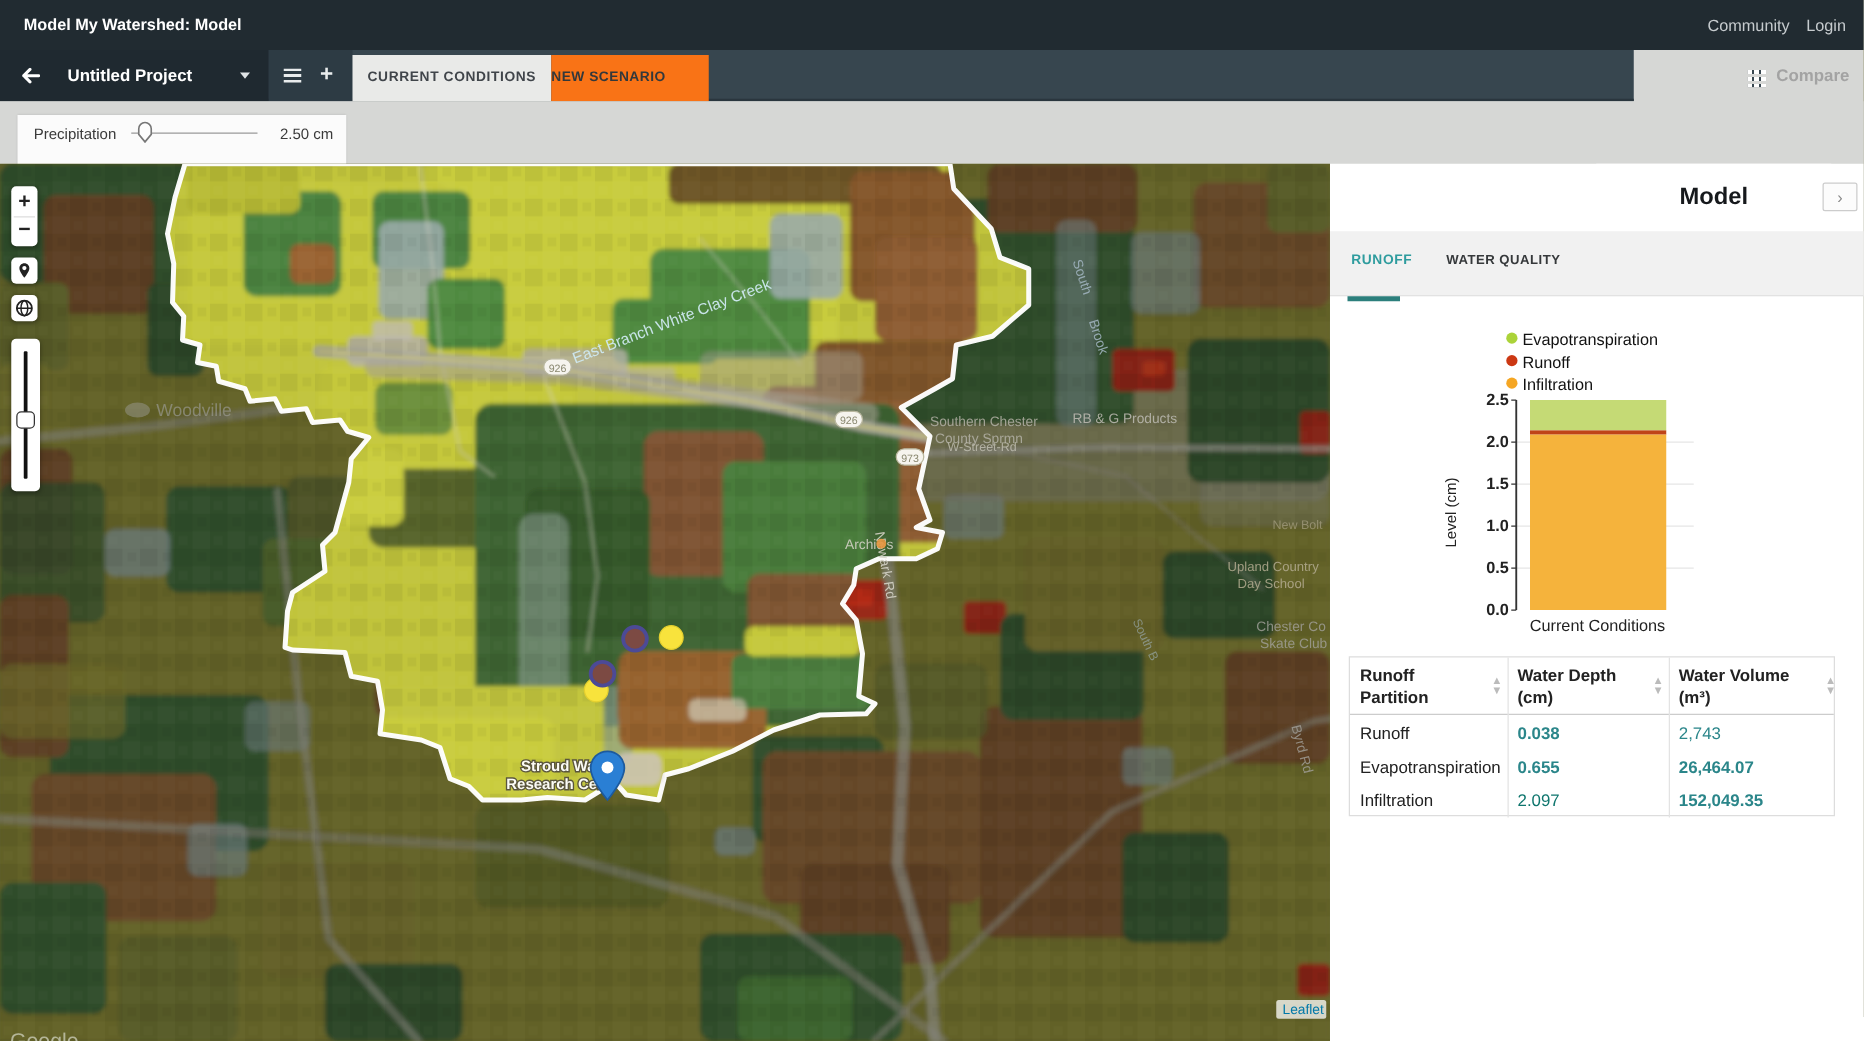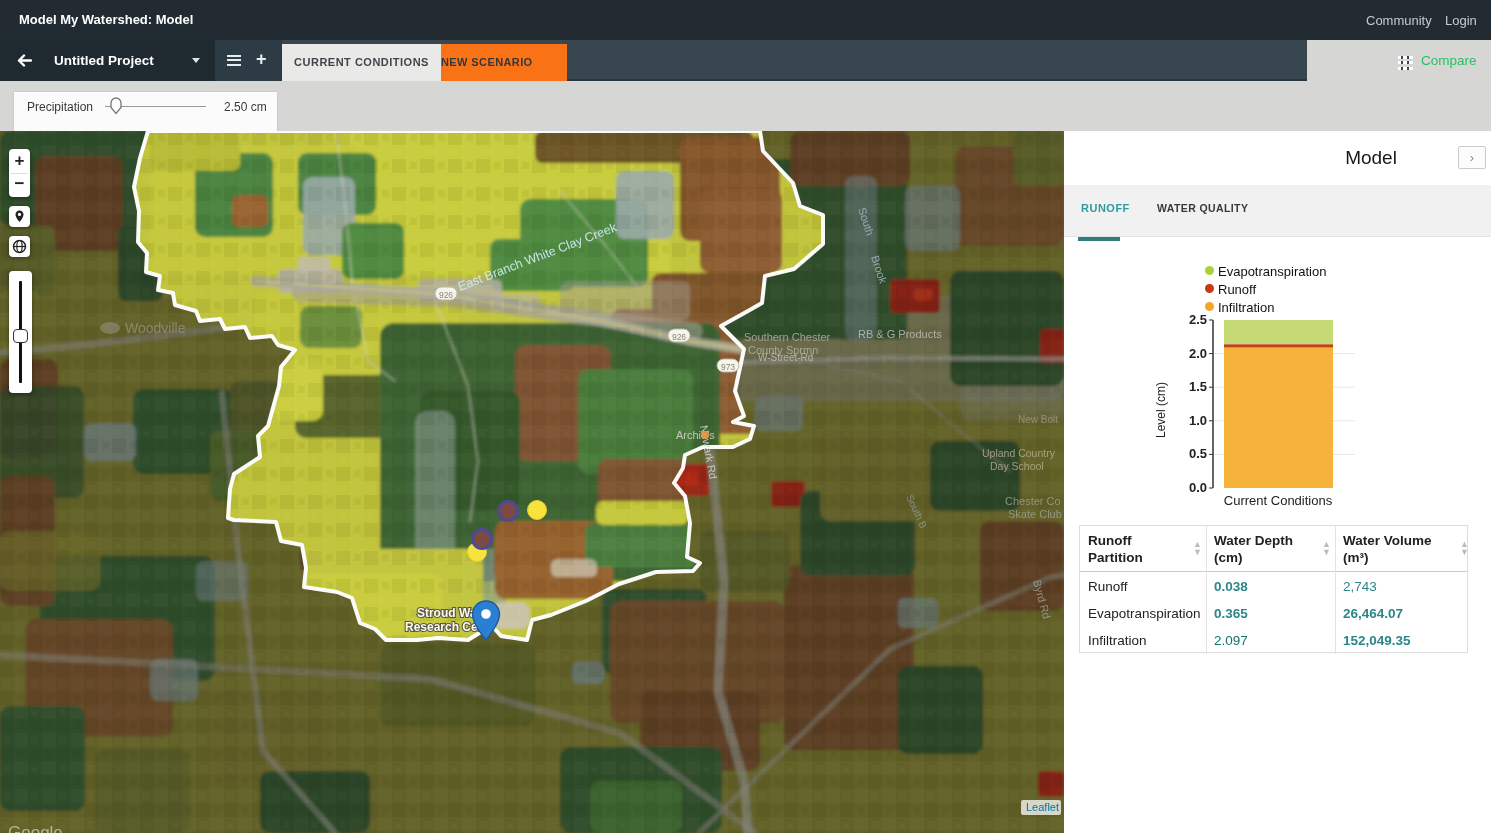--- a/index.html
+++ b/index.html
@@ -30,21 +30,21 @@
   <svg style="position:absolute;left:17px;top:14px" width="15" height="13" viewBox="0 0 15 13">
       <path d="M7 1.5 L2 6.5 L7 11.5 M2 6.5 H14" stroke="#fff" stroke-width="2.4" fill="none" stroke-linecap="round" stroke-linejoin="round"></path>
     </svg>
   <div style="position:absolute;left:54px;top:13px;color:#fff;font-size:13.5px;font-weight:bold">Untitled Project</div>
   <div style="position:absolute;left:192px;top:18px;width:0;height:0;border-left:4.5px solid transparent;border-right:4.5px solid transparent;border-top:5px solid #dfe3e5"></div>
   <div style="position:absolute;left:227px;top:15px;width:14px;height:11px;background:linear-gradient(#e9eced 0 2px,transparent 2px 4.5px,#e9eced 4.5px 6.5px,transparent 6.5px 9px,#e9eced 9px 11px)"></div>
   <div style="position:absolute;left:256px;top:9px;color:#e9eced;font-size:18px;font-weight:bold">+</div>
   <div class="tab1">CURRENT CONDITIONS</div>
   <div class="tab2">NEW SCENARIO</div>
   <div style="position:absolute;left:1398px;top:16px;width:15px;height:14px;background:linear-gradient(90deg,#fff 0 3.5px,transparent 3.5px 5.5px,#fff 5.5px 9px,transparent 9px 11px,#fff 11px 14.5px),linear-gradient(#37464f 0,#37464f 100%);-webkit-mask:linear-gradient(#000 0 3px,transparent 3px 5.5px,#000 5.5px 8.5px,transparent 8.5px 11px,#000 11px 14px);mask:linear-gradient(#000 0 3px,transparent 3px 5.5px,#000 5.5px 8.5px,transparent 8.5px 11px,#000 11px 14px)"></div>
-  <div style="position:absolute;left:1421px;top:13px;color:#22c55e;font-size:13.5px;font-weight:normal">Compare</div>
+  <div style="position:absolute;left:1421px;top:13px;color:#a3a3a3;font-size:13.5px;font-weight:bold">Compare</div>
 </div>
 <div id="row3" class="abs">
   <div id="precip">
     <div style="position:absolute;left:13px;top:8px;font-size:12px;color:#3a3a3a">Precipitation</div>
     <div style="position:absolute;left:91px;top:14px;width:101px;height:1px;background:#9a9a9a"></div>
     <svg style="position:absolute;left:95px;top:4px" width="14" height="20" viewBox="0 0 14 20">
         <path d="M2 7 a5 5 0 0 1 10 0 V11.5 L7 17.5 L2 11.5 Z" fill="#fdfdfd" stroke="#777" stroke-width="1.3"></path>
       </svg>
     <div style="position:absolute;left:210px;top:8px;font-size:12px;color:#3a3a3a">2.50 cm</div>
   </div>
@@ -244,21 +244,21 @@
         <ellipse cx="10.5" cy="10.5" rx="2.7" ry="6" fill="none" stroke="#222" stroke-width="1.2"></ellipse>
         <line x1="4.7" y1="10.5" x2="16.3" y2="10.5" stroke="#222" stroke-width="1.2"></line>
       </svg>
   </div>
   <div class="ctlbox" style="left:9px;top:140px;width:23px;height:122px">
     <div style="position:absolute;left:10px;top:10px;width:3px;height:102px;background:#111;border-radius:1px"></div>
     <div style="position:absolute;left:3.5px;top:58px;width:15px;height:14px;background:#fff;border:1.5px solid #333;border-radius:4px"></div>
   </div>
 </div>
 <div id="panel" class="abs">
-  <div style="position:absolute;left:213px;top:0;width:188px;height:54px;background:#fff;color:#16191c;font-size:19px;font-weight:normal;text-align:center;line-height:54px">Model</div>
+  <div style="position:absolute;left:213px;top:0;width:188px;height:54px;background:#fff;color:#16191c;font-size:19px;font-weight:bold;text-align:center;line-height:54px">Model</div>
   <div style="position:absolute;left:394px;top:15px;width:28px;height:23px;border:1px solid #ccc;border-radius:2px;background:#fcfcfc;color:#8a8a8a;font-size:13px;text-align:center;line-height:22px">›</div>
   <div style="position:absolute;left:0;top:54px;width:427px;height:52px;background:#f1f1f1;border-bottom:1px solid #e2e2e2"></div>
   <div style="position:absolute;left:17px;top:71px;font-size:11px;font-weight:bold;color:#2e9c9e;letter-spacing:0.5px">RUNOFF</div>
   <div style="position:absolute;left:93px;top:71px;font-size:10.5px;font-weight:bold;color:#36393b;letter-spacing:0.4px">WATER QUALITY</div>
   <div style="position:absolute;left:14px;top:106px;width:42px;height:4px;background:#2c7f7c"></div>
 
   <div style="position:absolute;left:141px;top:135px;width:9px;height:9px;border-radius:50%;background:#abd339"></div>
   <div style="position:absolute;left:154px;top:133px;font-size:13px;color:#111">Evapotranspiration</div>
   <div style="position:absolute;left:141px;top:153px;width:9px;height:9px;border-radius:50%;background:#cc3813"></div>
   <div style="position:absolute;left:154px;top:151px;font-size:13px;color:#111">Runoff</div>
@@ -303,18 +303,18 @@
     <div style="position:absolute;left:8px;top:6px;font-weight:bold;line-height:17px">Runoff<br>Partition</div>
     <div style="position:absolute;left:134px;top:6px;font-weight:bold;line-height:17px">Water Depth<br>(cm)</div>
     <div style="position:absolute;left:263px;top:6px;font-weight:bold;line-height:17px">Water Volume<br>(m³)</div>
     <div style="position:absolute;left:113px;top:14px;color:#bbb;font-size:9px;line-height:8px">▲<br>▼</div>
     <div style="position:absolute;left:242px;top:14px;color:#bbb;font-size:9px;line-height:8px">▲<br>▼</div>
     <div style="position:absolute;left:380px;top:14px;color:#bbb;font-size:9px;line-height:8px">▲<br>▼</div>
     <div style="position:absolute;left:8px;top:53px">Runoff</div>
     <div style="position:absolute;left:8px;top:80px">Evapotranspiration</div>
     <div style="position:absolute;left:8px;top:107px">Infiltration</div>
     <div style="position:absolute;left:134px;top:53px;color:#2b868a;font-weight:bold">0.038</div>
-    <div style="position:absolute;left:134px;top:80px;color:#2b868a;font-weight:bold">0.365</div>
+    <div style="position:absolute;left:134px;top:80px;color:#2b868a;font-weight:bold">0.655</div>
     <div style="position:absolute;left:134px;top:107px;color:#0f766e;font-weight:normal">2.097</div>
     <div style="position:absolute;left:263px;top:53px;color:#2b868a;font-weight:normal">2,743</div>
     <div style="position:absolute;left:263px;top:80px;color:#2b868a;font-weight:bold">26,464.07</div>
     <div style="position:absolute;left:263px;top:107px;color:#2b868a;font-weight:bold">152,049.35</div>
   </div>
 </div>
 </body></html>

